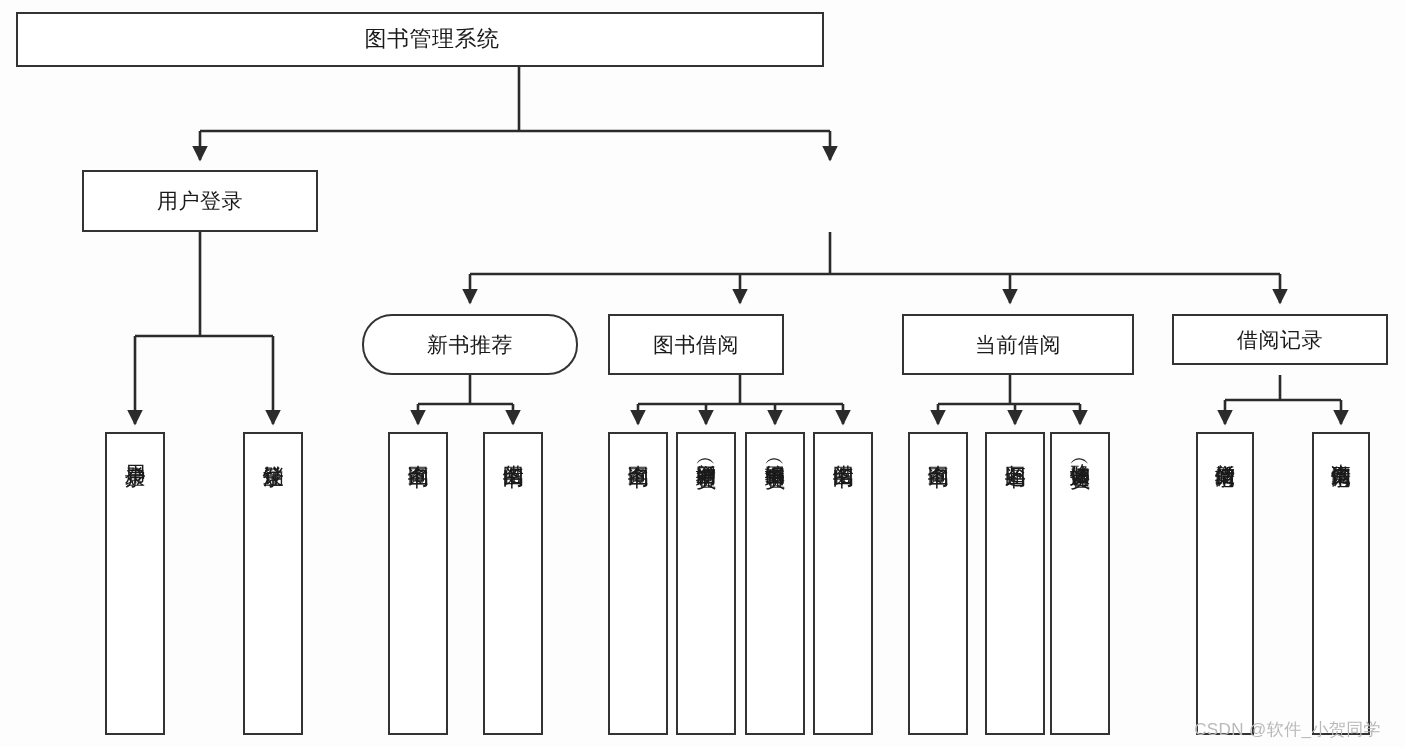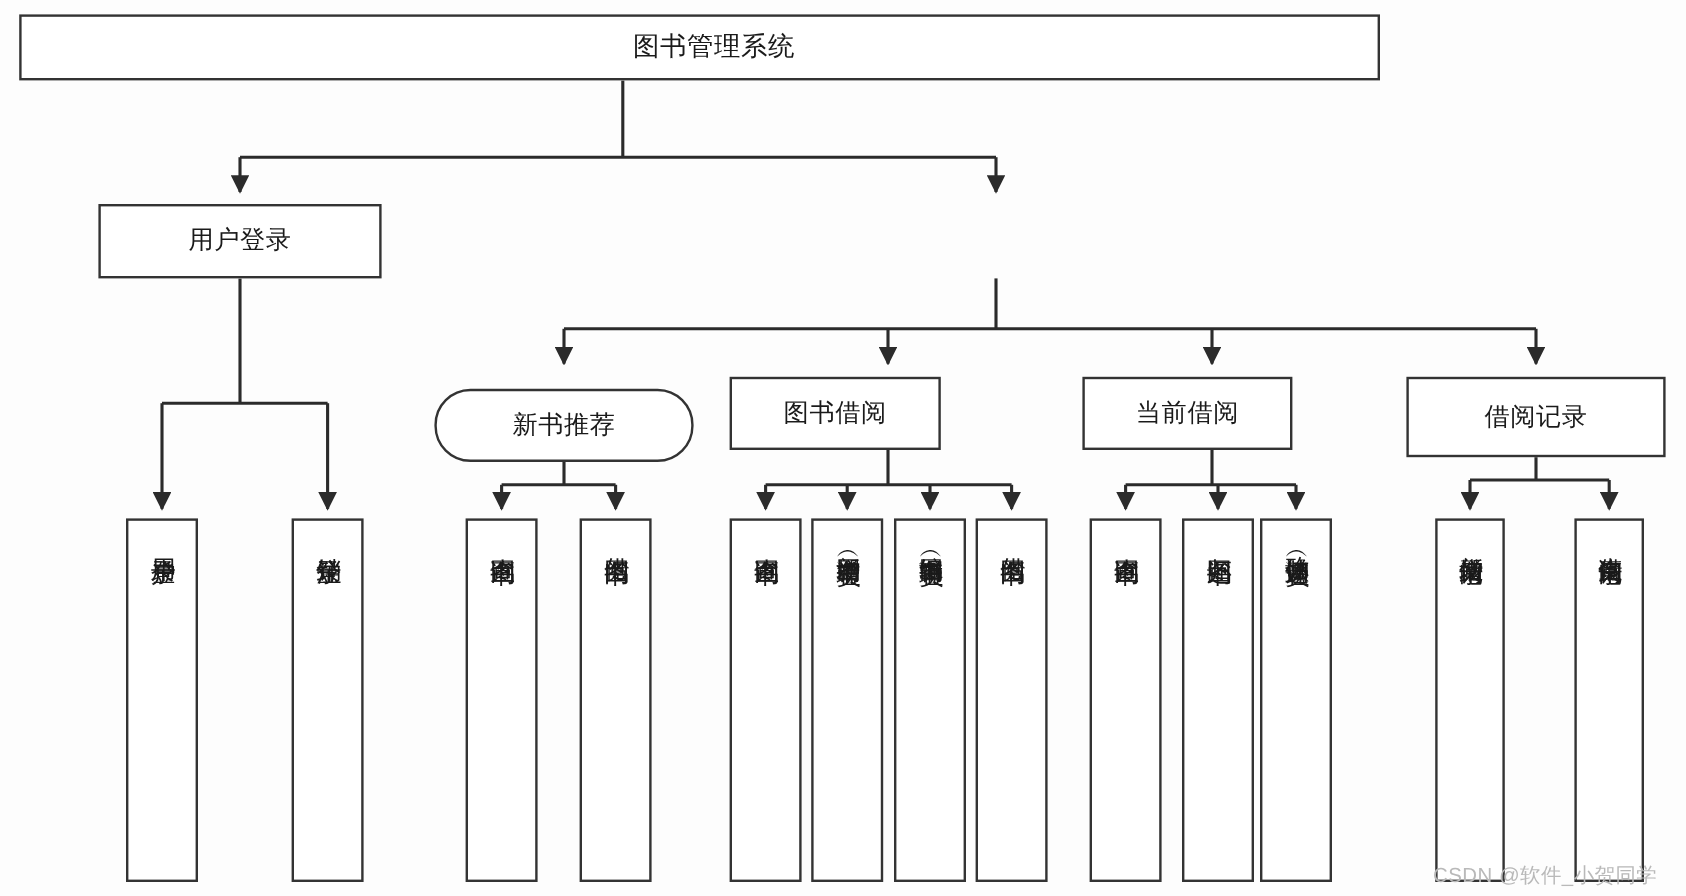--- a/index.html
+++ b/index.html
@@ -124,38 +124,38 @@
       <path d="M 1015 404 L 1015 424" marker-end="url(#arrow)"></path>
       <path d="M 1080 404 L 1080 424" marker-end="url(#arrow)"></path>
 
       <path d="M 1280 375 L 1280 400"></path>
       <path d="M 1225 400 L 1341 400"></path>
       <path d="M 1225 400 L 1225 424" marker-end="url(#arrow)"></path>
       <path d="M 1341 400 L 1341 424" marker-end="url(#arrow)"></path>
     </g>
   </svg>
 
-  <div class="node root horiz" style="left:16px; top:12px; width:1134px; height:55px;padding-left:24px;">
+  <div class="node root horiz" style="left:16px; top:12px; width:808px; height:55px;padding-left:24px;">
     <span class="node-label">图书管理系统</span>
   </div>
 
   <div class="node horiz" style="left:82px; top:170px; width:236px; height:62px;">
     <span class="node-label">用户登录</span>
   </div>
 
-  <div class="node horiz" style="left:362px; top:324px; width:216px; height:61px;border-radius:30px;">
+  <div class="node horiz" style="left:362px; top:314px; width:216px; height:61px;border-radius:30px;">
     <span class="node-label">新书推荐</span>
   </div>
   <div class="node horiz" style="left:608px; top:314px; width:176px; height:61px;">
     <span class="node-label">图书借阅</span>
   </div>
-  <div class="node horiz" style="left:902px; top:314px; width:175px; height:61px;">
+  <div class="node horiz" style="left:902px; top:314px; width:232px; height:61px;">
     <span class="node-label">当前借阅</span>
   </div>
-  <div class="node horiz" style="left:1172px; top:314px; width:216px; height:67px;">
+  <div class="node horiz" style="left:1172px; top:314px; width:216px; height:51px;">
     <span class="node-label">借阅记录</span>
   </div>
 
   <div class="node vert" style="left:105px; top:432px; width:60px; height:303px;">
     <span class="node-label">用户登录</span>
   </div>
   <div class="node vert" style="left:243px; top:432px; width:60px; height:303px;">
     <span class="node-label">注销登录</span>
   </div>
 

